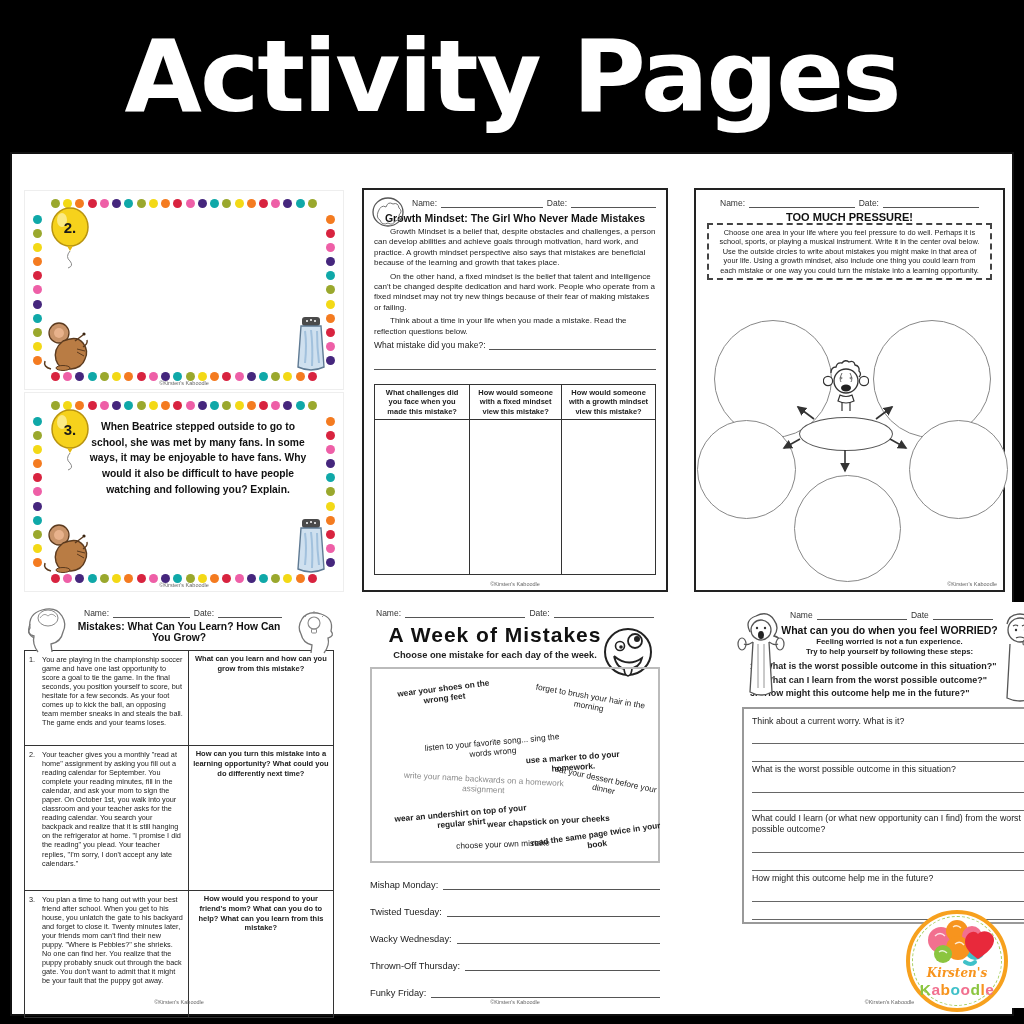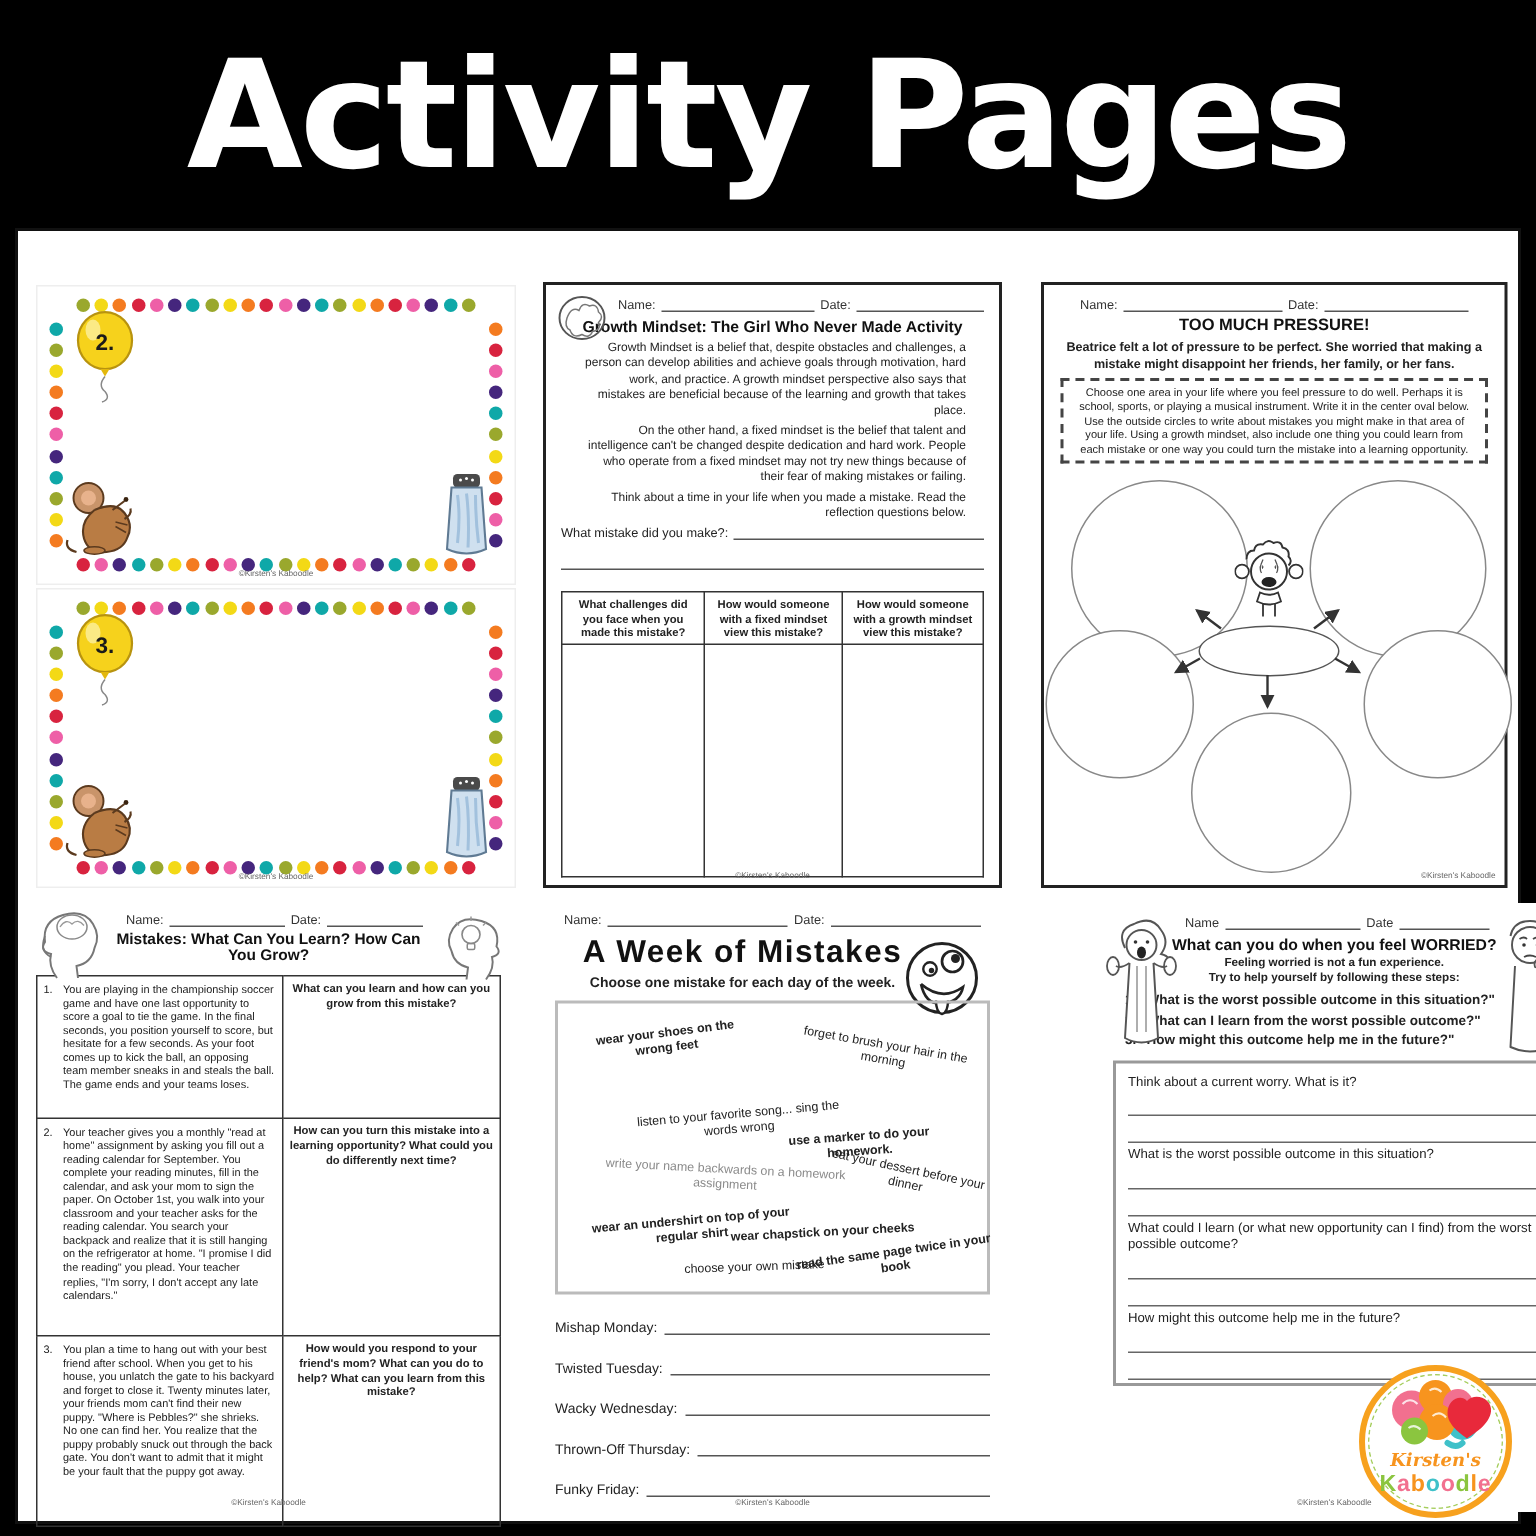--- a/index.html
+++ b/index.html
@@ -30,21 +30,21 @@
   
   .name-row{display:flex;align-items:flex-end;font-size:8.5px;color:#333;gap:4px;}
   .nline{border-bottom:1px solid #555;height:9px;}
   .sheet-title{font-weight:bold;text-align:center;color:#111;}
   .full-line{border-bottom:1px solid #555;height:11px;}
 
   
   #growth{left:350px;top:34px;width:306px;height:404px;border:2px solid #222;padding:8px 10px;box-sizing:border-box;}
   #growth .name-row{margin-left:38px;}
   #growth .sheet-title{font-size:10.5px;margin-top:4px;}
-  #growth p{font-size:8px;line-height:1.3;margin:3px 12px;text-indent:16px;text-align:right;}
+  #growth p{font-size:8px;line-height:1.3;margin:3px 0;text-indent:16px;}
   #growth .prompt-row{display:flex;font-size:8.5px;margin-top:3px;align-items:flex-end;gap:3px;}
   #growth table{width:100%;border-collapse:collapse;margin-top:14px;}
   #growth th,#growth td{border:1px solid #333;}
   #growth th{font-size:7.5px;font-weight:bold;text-align:center;padding:3px 4px;line-height:1.25;}
   #growth td{height:152px;}
   .brain-icon{position:absolute;left:6px;top:6px;}
 
   
   #pressure{left:682px;top:34px;width:311px;height:404px;border:2px solid #222;box-sizing:border-box;padding:8px 10px;}
   #pressure .name-row{margin:0 14px;}
@@ -319,20 +319,21 @@
       </div>
     <div class="balloon">
       <svg width="44" height="62" viewBox="0 0 44 62">
         <ellipse cx="21" cy="20" rx="18" ry="19" fill="#f6d21c" stroke="#b8930f" stroke-width="1.5"></ellipse>
         <ellipse cx="13" cy="13" rx="5" ry="7" fill="#fdf0a0" opacity="0.8"></ellipse>
         <polygon points="18,39 24,39 21,44" fill="#e3b80d"></polygon>
         <path d="M21,44 q-5,6 0,10 q4,5 -2,7" fill="none" stroke="#888" stroke-width="1"></path>
         <text x="21" y="26" text-anchor="middle" font-size="15" font-weight="bold" fill="#1a1a1a">3.</text>
       </svg>
     </div>
+    <div class="card-text">When Beatrice stepped outside to go to school, she was met by many fans.  In some ways, it may be enjoyable to have fans.  Why would it also be difficult to have people watching and following you?  Explain.</div>
     <div class="mouse">
       <svg width="58" height="52" viewBox="0 0 58 52">
         <path d="M10,50 q-8,-2 -6,-8" fill="none" stroke="#5b3a1e" stroke-width="1.5"></path>
         <circle cx="18" cy="14" r="10" fill="#c9946a" stroke="#5b3a1e" stroke-width="1.3"></circle>
         <circle cx="18" cy="14" r="5" fill="#e8b28c"></circle>
         <path d="M22,22 q14,-6 20,2 q6,8 2,16 q-3,9 -14,10 q-12,1 -15,-9 q-3,-11 7,-19" fill="#b97c44" stroke="#5b3a1e" stroke-width="1.4"></path>
         <path d="M34,22 l8,-6" stroke="#5b3a1e" stroke-width="1.4" fill="none"></path>
         <circle cx="43" cy="15" r="1.6" fill="#3a2410"></circle>
         <path d="M36,30 l8,2 M36,33 l7,4" stroke="#5b3a1e" stroke-width="1"></path>
         <path d="M42,28 q5,-3 4,-7" fill="none" stroke="#5b3a1e" stroke-width="1.4"></path>
@@ -358,21 +359,21 @@
         <ellipse cx="18" cy="16" rx="15" ry="14" fill="none" stroke="#555" stroke-width="1.3"></ellipse>
         <path d="M8,16 q3,-8 8,-5 q2,-6 7,-3 q5,-2 6,4 q4,3 0,7 q2,5 -4,6 q-2,5 -7,2 q-6,3 -8,-3 q-4,-2 -2,-8" fill="none" stroke="#777" stroke-width="1"></path>
       </svg>
     </div>
     <div class="name-row">
       <span>Name:</span>
       <span class="nline" style="flex:1.2"></span>
       <span>Date:</span>
       <span class="nline" style="flex:1"></span>
     </div>
-    <div class="sheet-title">Growth Mindset: The Girl Who Never Made Activity</div>
+    <div class="sheet-title">Growth Mindset: The Girl Who Never Made Mistakes</div>
     <p>Growth Mindset is a belief that, despite obstacles and challenges, a person can develop abilities and achieve goals through motivation, hard work, and practice.  A growth mindset perspective also says that mistakes are beneficial because of the learning and growth that takes place.</p>
     <p>On the other hand, a fixed mindset is the belief that talent and intelligence can't be changed despite dedication and hard work.  People who operate from a fixed mindset may not try new things because of their fear of making mistakes or failing.</p>
     <p>Think about a time in your life when you made a mistake.  Read the reflection questions below.</p>
     <div class="prompt-row">
       <span>What mistake did you make?:</span>
       <span class="nline" style="flex:1"></span>
     </div>
     <div class="full-line" style="margin-top:8px;"></div>
     <table>
       <thead>
@@ -394,21 +395,20 @@
   </div>
 
   <div class="sheet" id="pressure">
     <div class="name-row">
       <span>Name:</span>
       <span class="nline" style="flex:1.1"></span>
       <span>Date:</span>
       <span class="nline" style="flex:1"></span>
     </div>
     <div class="sheet-title">TOO MUCH PRESSURE!</div>
-    <div class="intro">Beatrice felt a lot of pressure to be perfect.  She worried that making a mistake might disappoint her friends, her family, or her fans.</div>
     <div class="dashed-box">Choose one area in your life where you feel pressure to do well.  Perhaps it is school, sports, or playing a musical instrument.  Write it in the center oval below.  Use the outside circles to write about mistakes you might make in that area of your life.  Using a growth mindset, also include one thing you could learn from each mistake or one way you could turn the mistake into a learning opportunity.</div>
     <div class="diagram">
       <div class="circ c-tl"></div>
       <div class="circ c-tr"></div>
       <div class="circ c-ml"></div>
       <div class="circ c-mr"></div>
       <div class="circ c-b"></div>
       <div class="oval"></div>
       <div class="stressed">
         <svg width="46" height="58" viewBox="0 0 46 58">

